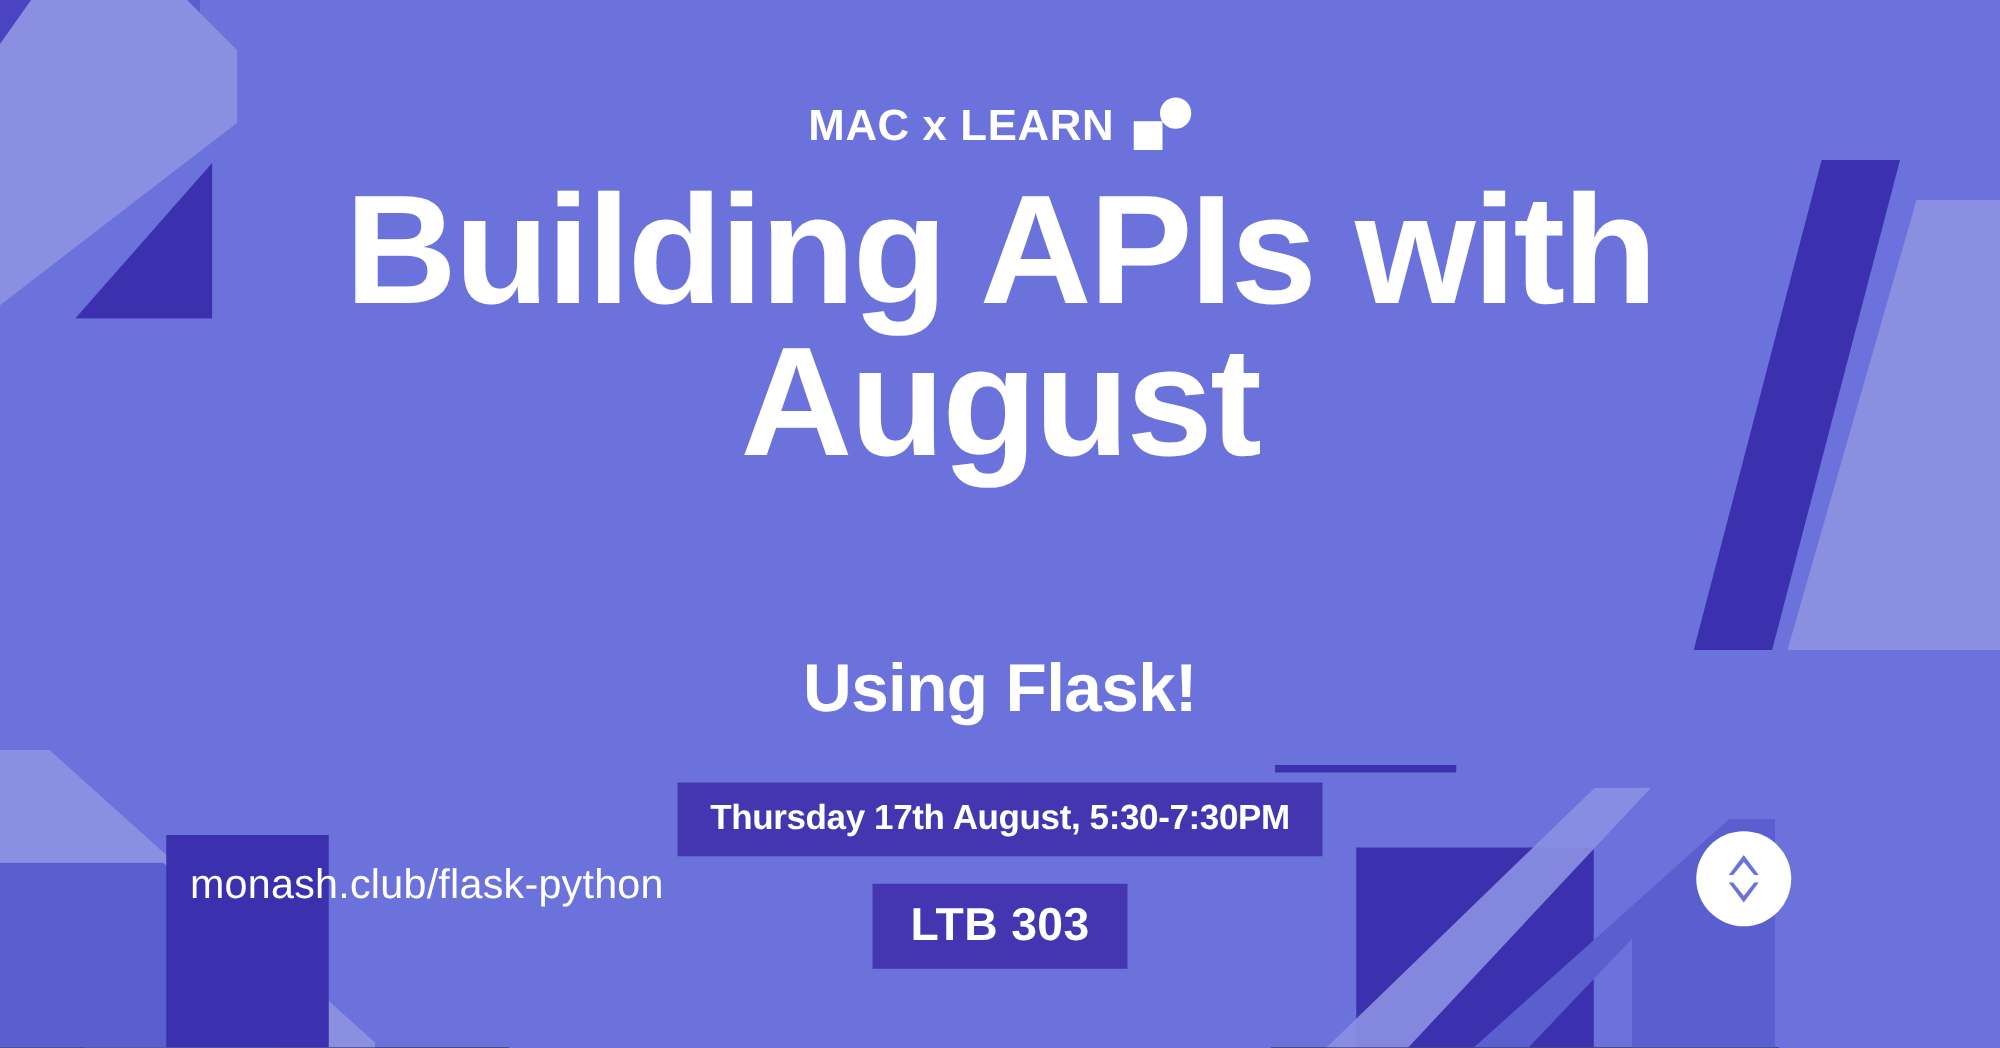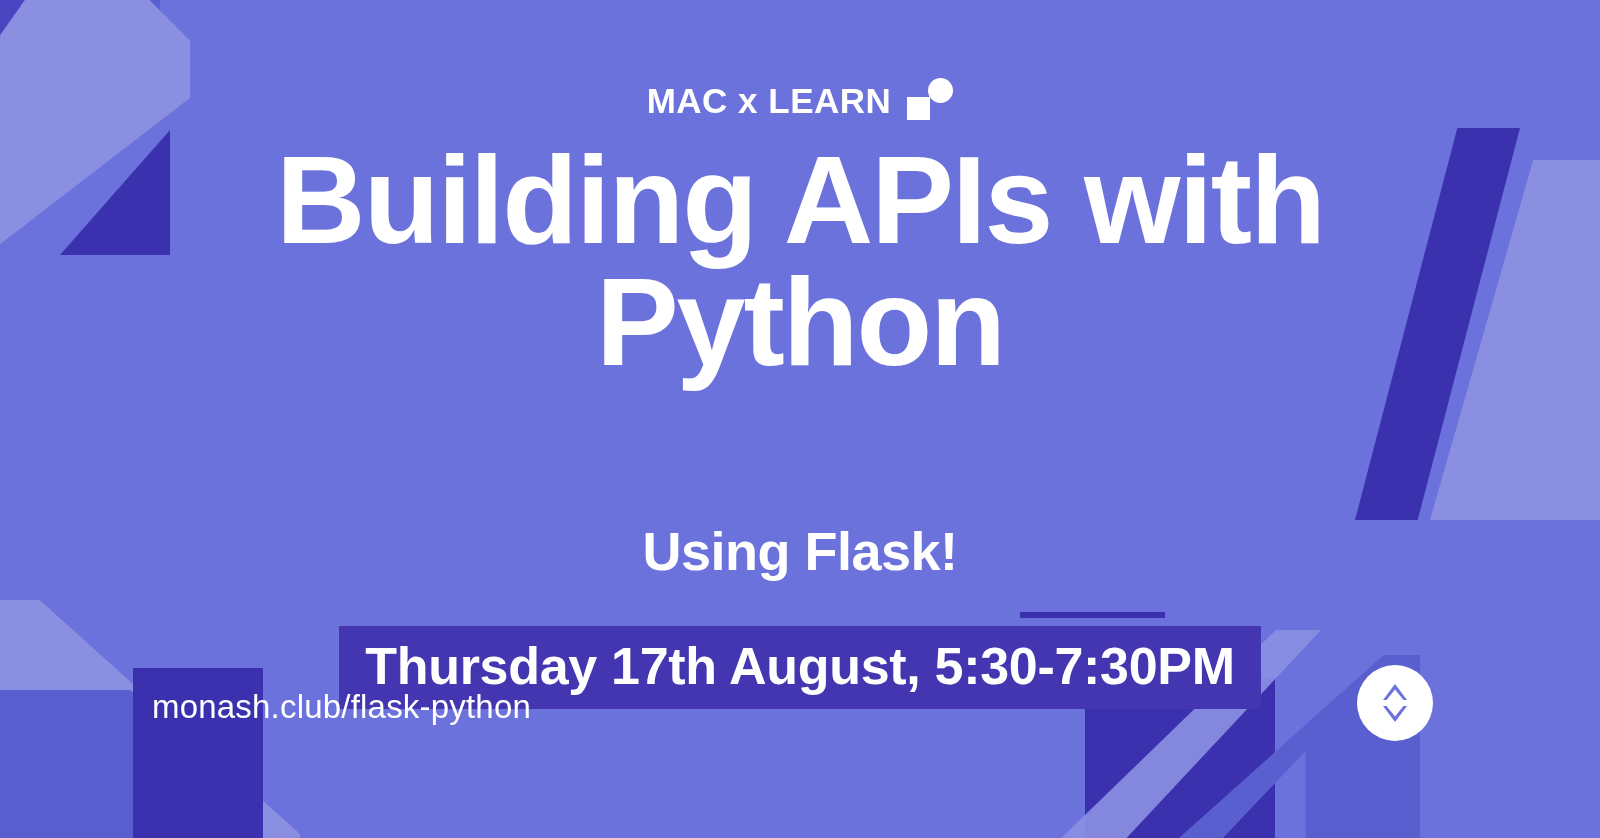--- a/index.html
+++ b/index.html
@@ -171,21 +171,21 @@
     font-size: 54px;
     font-weight: bold;
     letter-spacing: -0.5px;
     margin-top: 54px;
   }
 
   .date-banner {
     margin-top: 44px;
     background: #4336B0;
     color: #ffffff;
-    font-size: 52px;
+    font-size: 28px;
     font-weight: bold;
     letter-spacing: -0.3px;
     padding: 14px 26px 17px 26px;
     line-height: 1;
   }
 
   .venue-badge {
     margin-top: 22px;
     background: #4336B0;
     color: #ffffff;
@@ -246,26 +246,27 @@
   <div class="content">
 
     <div class="eyebrow">
       <div class="eyebrow-text">MAC x LEARN</div>
       <div class="brand-mark">
         <div class="brand-square"></div>
         <div class="brand-circle"></div>
       </div>
     </div>
 
-    <h1 class="title">Building APIs with Python</h1>
+    <h1 class="title">Building APIs with August</h1>
 
     <div class="subtitle">Using Flask!</div>
 
     <div class="date-banner">Thursday 17th August, 5:30-7:30PM</div>
 
+    <div class="venue-badge">LTB 303</div>
   </div>
 
   <div class="site-url">monash.club/flask-python</div>
 
   <div class="logo-badge">
     <svg width="34" height="42" viewBox="0 0 34 42">
       <path d="M17 2 L29 18 L25.5 18 L17 7.5 L8.5 18 L5 18 Z" fill="#6C72DC"></path>
       <path d="M17 40 L5 24 L8.5 24 L17 34.5 L25.5 24 L29 24 Z" fill="#6C72DC"></path>
     </svg>
   </div>

